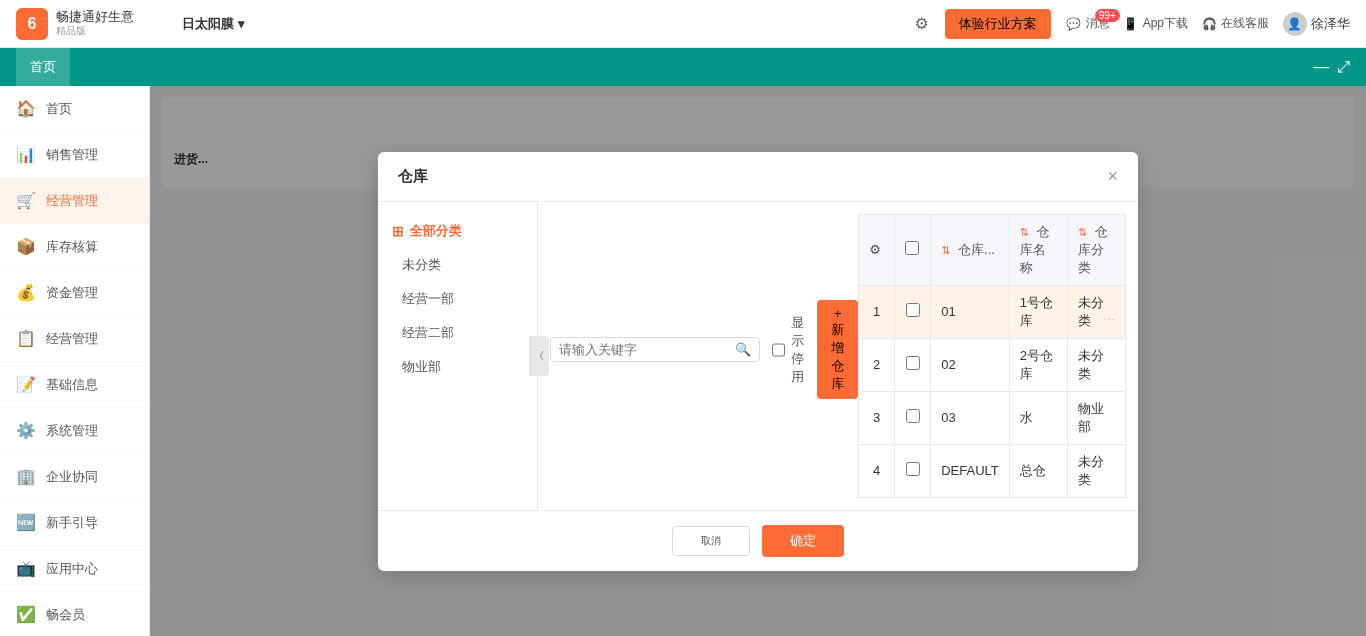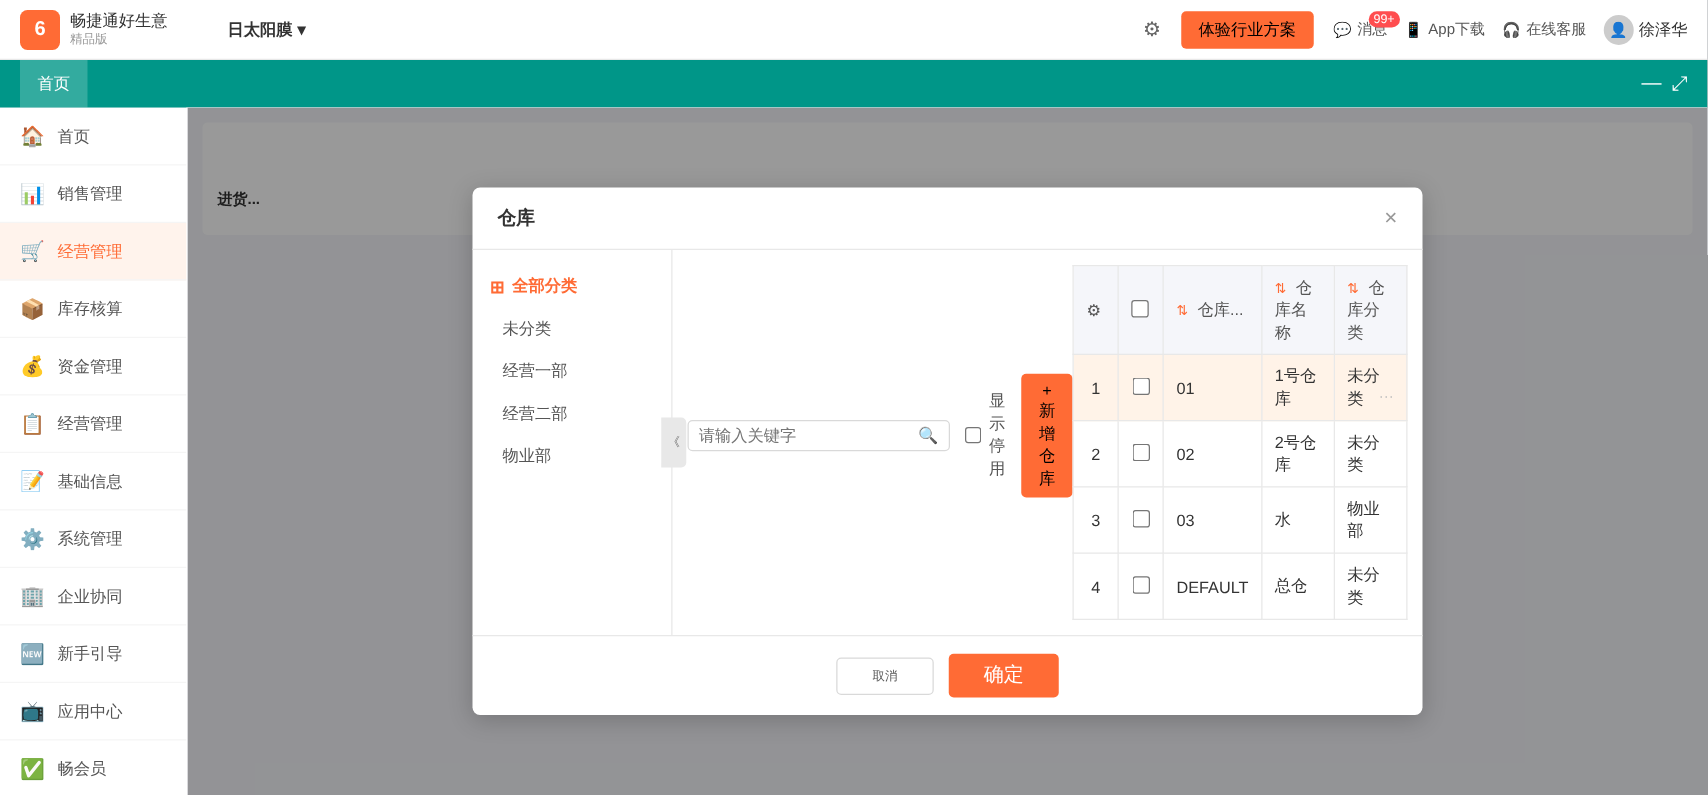--- a/index.html
+++ b/index.html
@@ -304,21 +304,21 @@
       font-size: 10px;
       color: #555;
     }
     .confirm-btn {
       background: #ff6b35;
       color: white;
       border: none;
       border-radius: 4px;
       padding: 7px 28px;
       cursor: pointer;
-      font-size: 16px;
+      font-size: 13px;
     }
 
     
     .page-content {
       background: white;
       border-radius: 4px;
       padding: 12px;
       margin-bottom: 10px;
     }
     .page-title { font-size: 12px; font-weight: 600; color: #333; margin-bottom: 8px; margin-top: 41px; }

